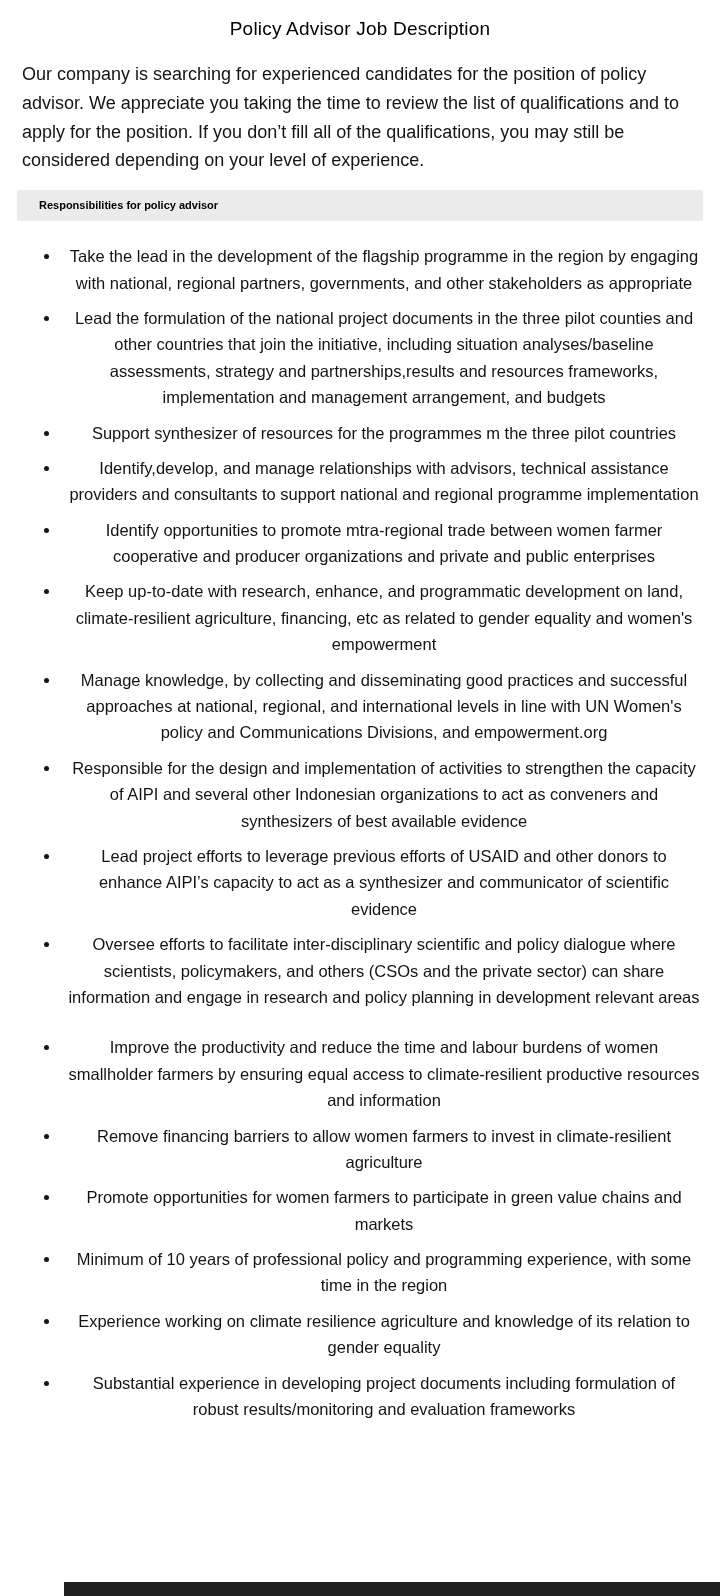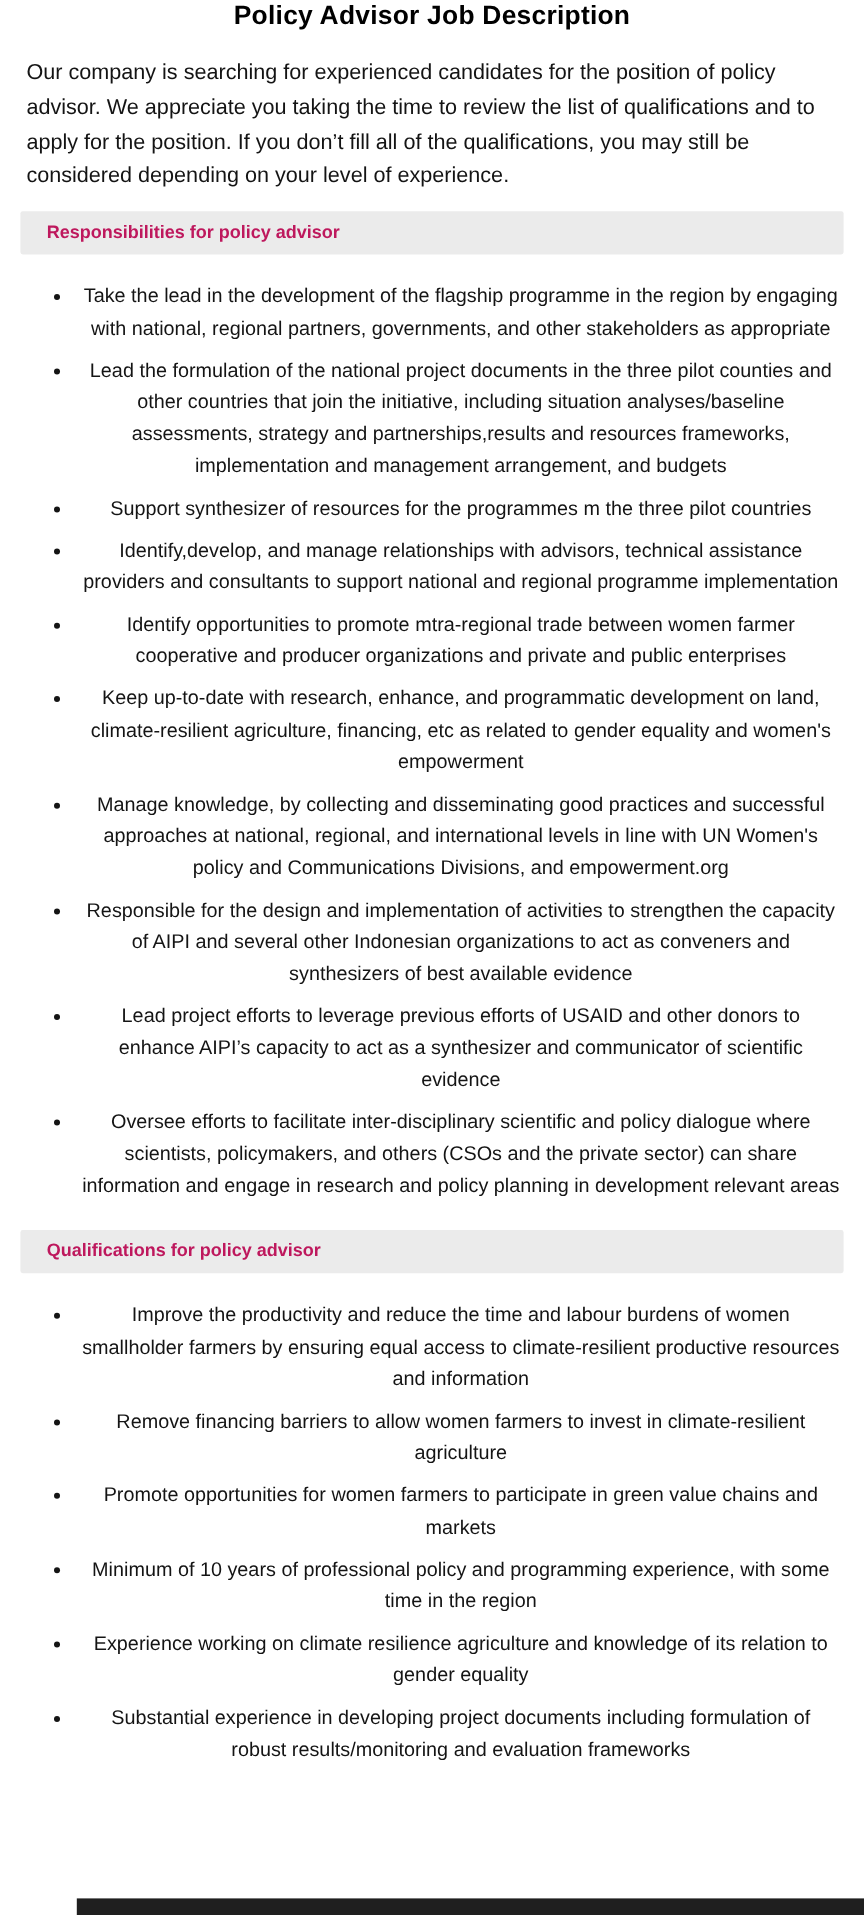--- a/index.html
+++ b/index.html
@@ -14,39 +14,39 @@
     font-family: "Liberation Sans", sans-serif;
     color: var(--text, #141414);
   }
 
   .page {
     padding: 0 20px;
   }
 
   h1.page-title {
     text-align: center;
-    font-size: 22px;
-    font-weight: bold;
+    font-size: 19px;
+    font-weight: normal;
     color: #000000;
-    padding: 0 0 18px;
+    padding: 18px 0 18px;
     letter-spacing: 0.2px;
   }
 
   p.intro {
     font-size: 18px;
     line-height: 1.6;
     margin: 2px 2px 15px 2px;
     color: var(--text, #141414);
   }
 
   .section-heading {
     background: var(--section-heading-bg, #ebebeb);
     font-weight: bold;
-    font-size: 15px;
-    color: #be185d;
+    font-size: 11px;
+    color: #000000;
     padding: 9px 22px 10px;
     margin: 0 -3px 22px -3px;
     border-radius: 2px;
   }
 
   ul.bullet-list {
     list-style: disc;
     padding-left: 41px;
     margin: 0 0 24px 0;
     text-align: center;
@@ -88,21 +88,20 @@
       <li>Identify opportunities to promote mtra-regional trade between women farmer cooperative and producer organizations and private and public enterprises</li>
       <li>Keep up-to-date with research, enhance, and programmatic development on land, climate-resilient agriculture, financing, etc as related to gender equality and women's empowerment</li>
       <li>Manage knowledge, by collecting and disseminating good practices and successful approaches at national, regional, and international levels in line with UN Women's policy and Communications Divisions, and empowerment.org</li>
       <li>Responsible for the design and implementation of activities to strengthen the capacity of AIPI and several other Indonesian organizations to act as conveners and synthesizers of best available evidence</li>
       <li>Lead project efforts to leverage previous efforts of USAID and other donors to enhance AIPI’s capacity to act as a synthesizer and communicator of scientific evidence</li>
       <li>Oversee efforts to facilitate inter-disciplinary scientific and policy dialogue where scientists, policymakers, and others (CSOs and the private sector) can share information and engage in research and policy planning in development relevant areas</li>
     </ul>
   </section>
 
   <section>
-    <div class="section-heading">Qualifications for policy advisor</div>
     <ul class="bullet-list">
       <li>Improve the productivity and reduce the time and labour burdens of women smallholder farmers by ensuring equal access to climate-resilient productive resources and information</li>
       <li>Remove financing barriers to allow women farmers to invest in climate-resilient agriculture</li>
       <li>Promote opportunities for women farmers to participate in green value chains and markets</li>
       <li>Minimum of 10 years of professional policy and programming experience, with some time in the region</li>
       <li>Experience working on climate resilience agriculture and knowledge of its relation to gender equality</li>
       <li>Substantial experience in developing project documents including formulation of robust results/monitoring and evaluation frameworks</li>
     </ul>
   </section>
 

